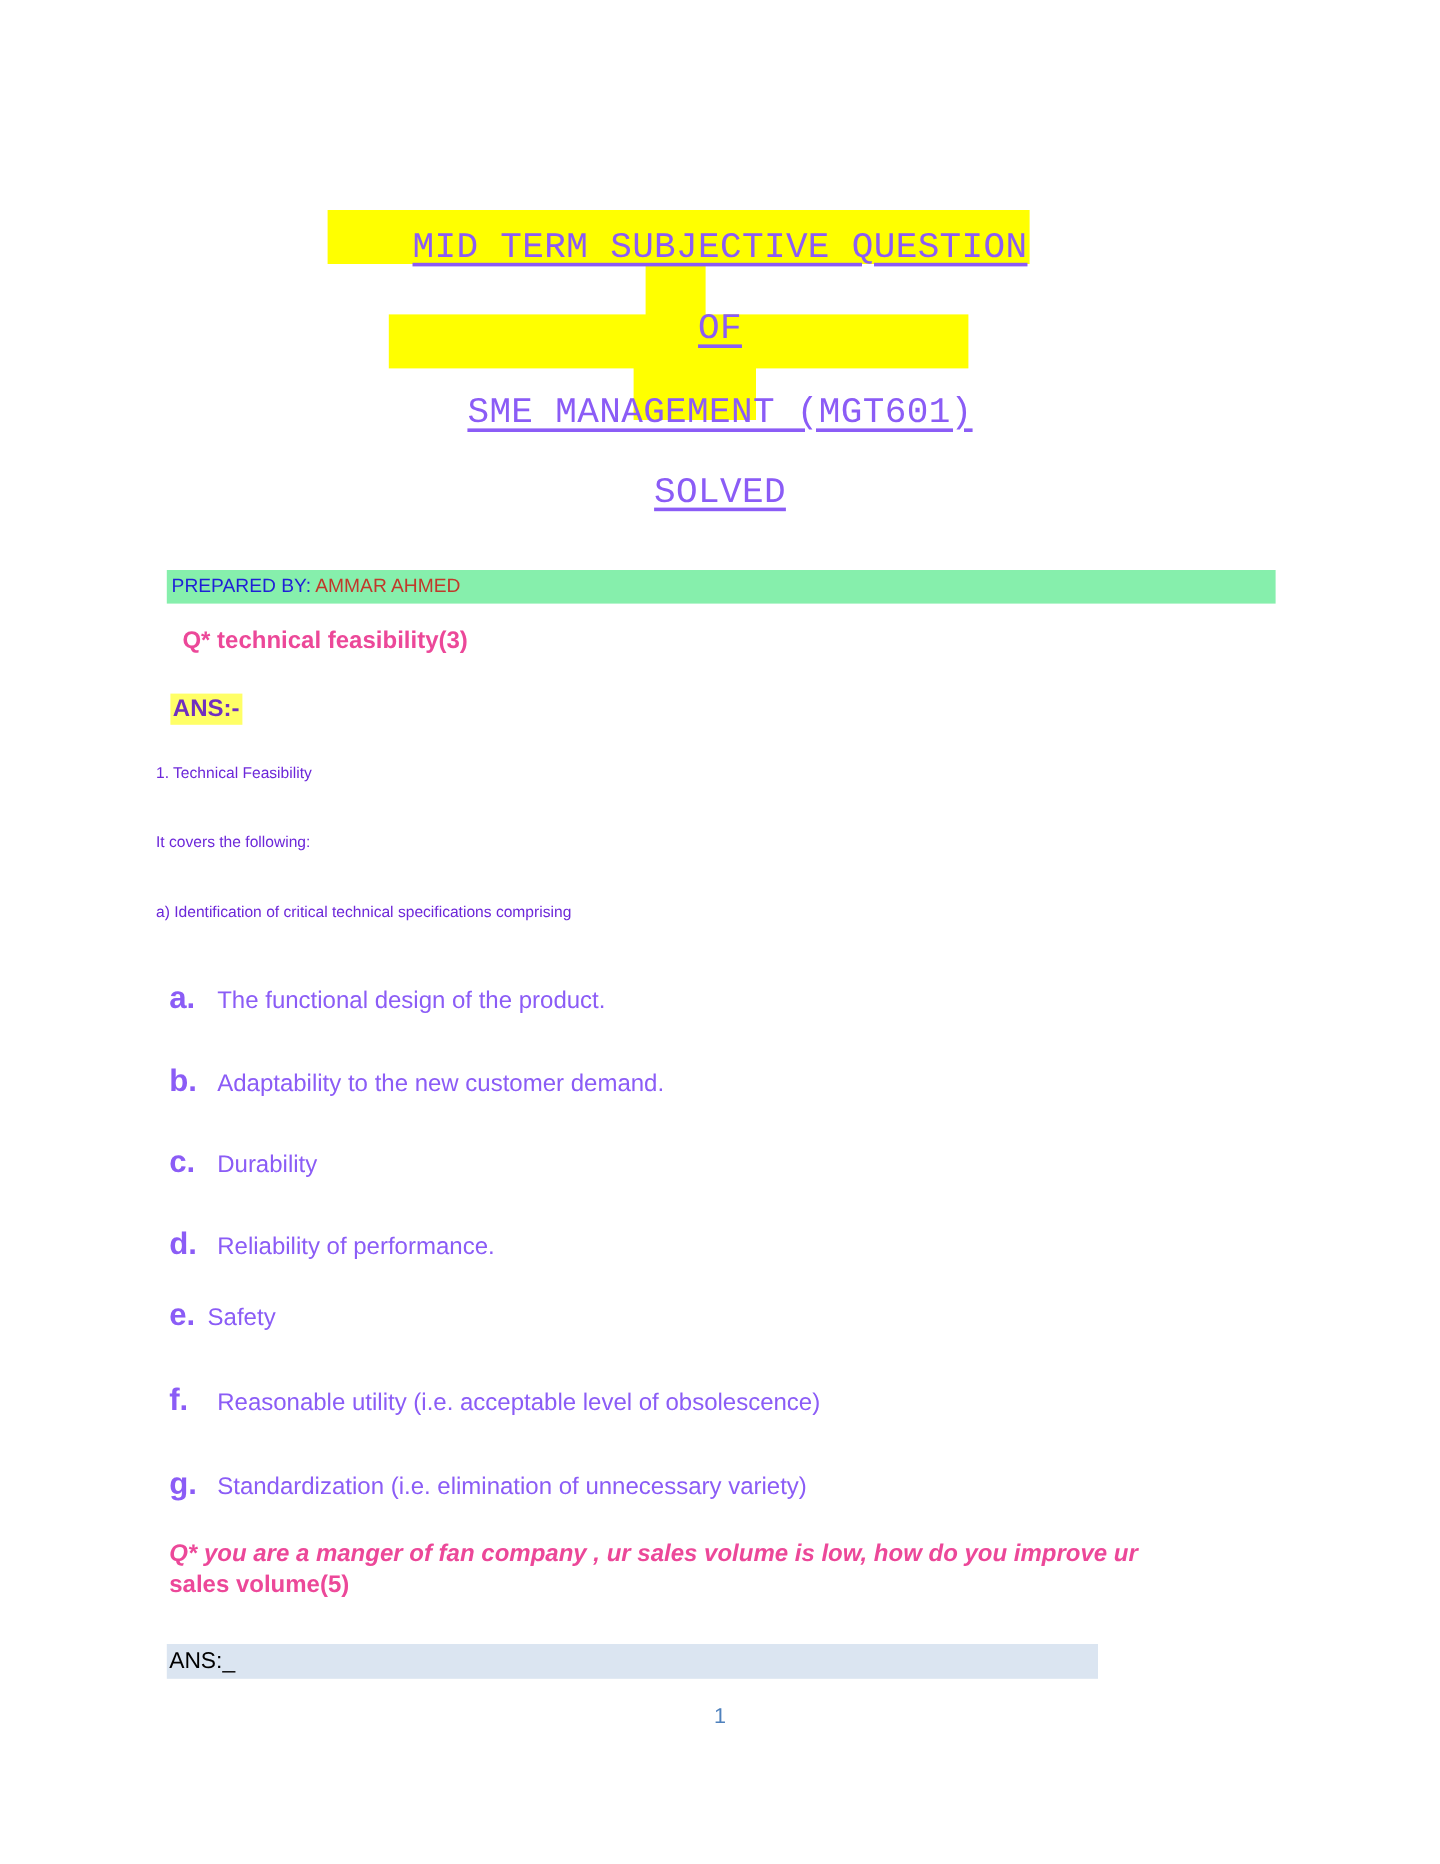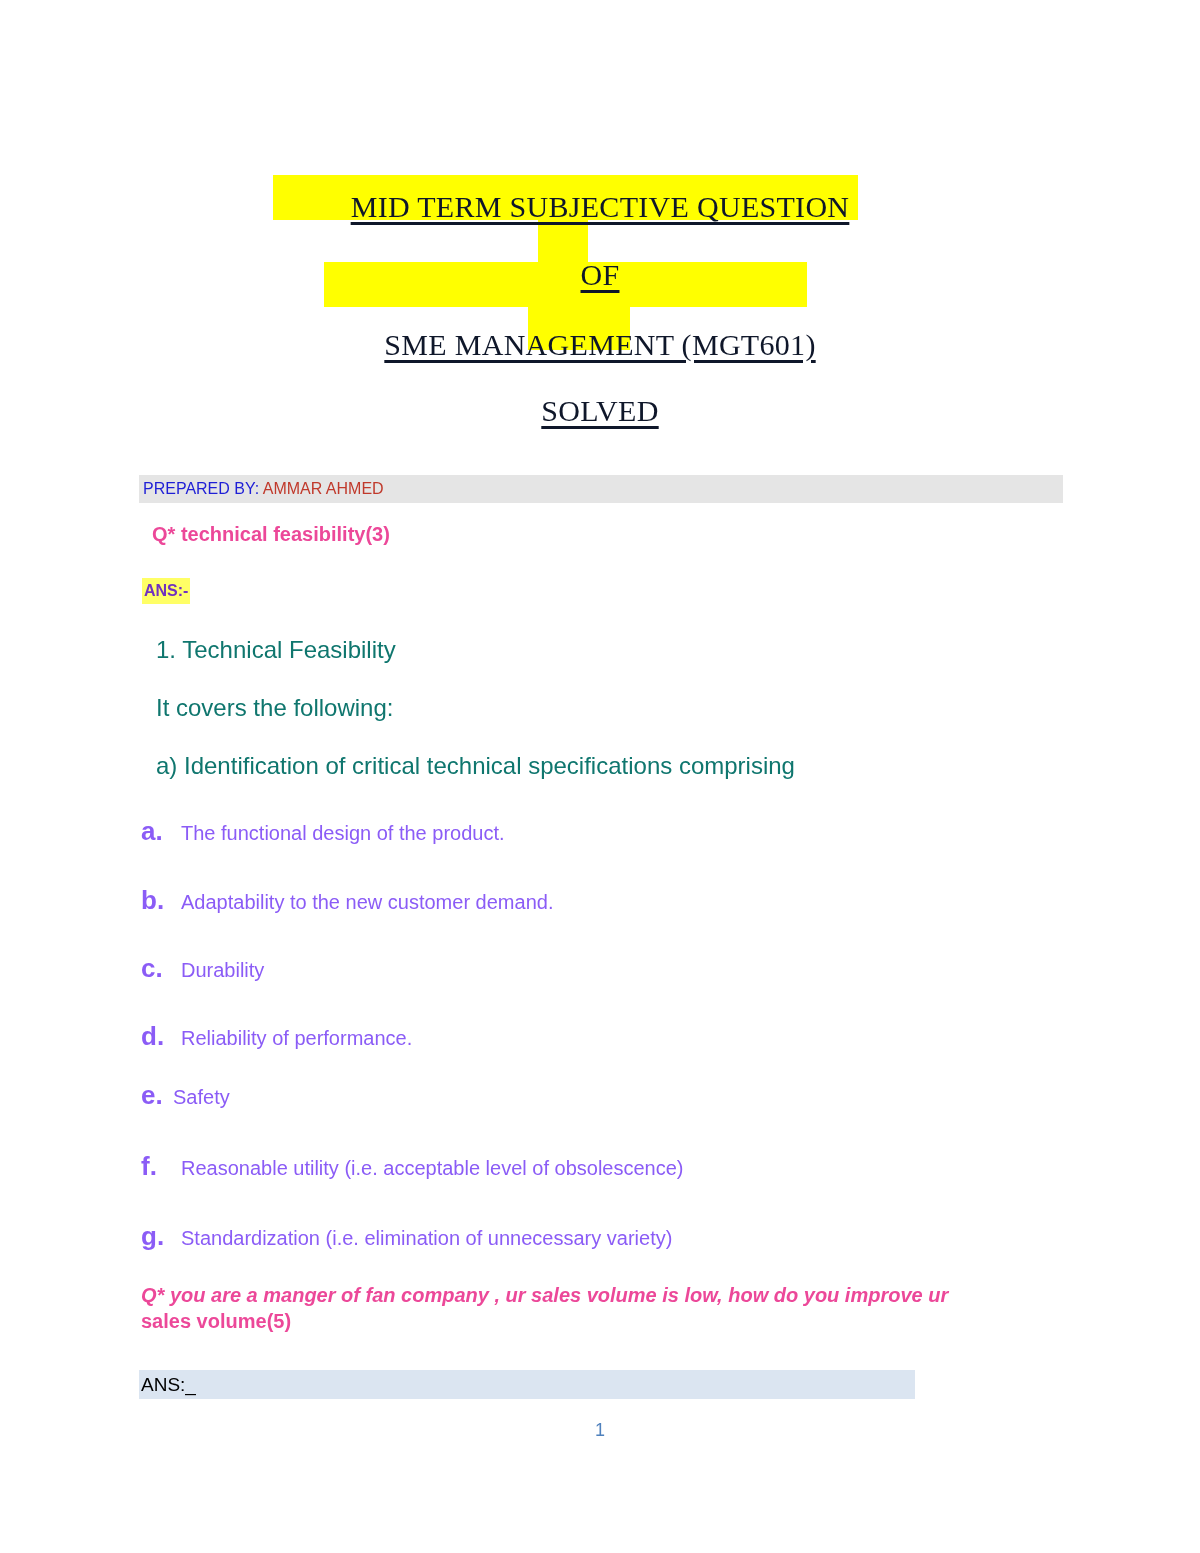--- a/index.html
+++ b/index.html
@@ -1,24 +1,24 @@
 <!DOCTYPE html>
 <html><head>
   <meta charset="utf-8">
   <style>
     html, body { margin: 0; padding: 0; background: #ffffff; }
     body { width: 1200px; height: 1553px; position: relative; overflow: hidden; font-family: "Liberation Sans", sans-serif; }
     .hl { position: absolute; background: #ffff00; }
-    .title-line { position: absolute; left: 0; width: 1200px; text-align: center; font-family: Liberation Serif, serif; font-size: 30px; color: #0f172a; text-decoration: underline; text-decoration-thickness: 3px; text-underline-offset: 5px; letter-spacing: 0.3px; }
-    .prepared-bar { position: absolute; left: 139px; top: 475px; width: 924px; height: 28px; background: #e5e5e5; font-size: 16px; line-height: 28px; }
+    .title-line { position: absolute; left: 0; width: 1200px; text-align: center; font-family: Liberation Mono, monospace; font-size: 30px; color: #8b5cf6; text-decoration: underline; text-decoration-thickness: 3px; text-underline-offset: 5px; letter-spacing: 0.3px; }
+    .prepared-bar { position: absolute; left: 139px; top: 475px; width: 924px; height: 28px; background: #86efac; font-size: 16px; line-height: 28px; }
     .prepared-bar .lbl { color: #1f1fd6; padding-left: 4px; }
     .prepared-bar .name { color: #c0392b; }
     .q { position: absolute; color: #ec4899; font-weight: bold; font-size: 20px; }
-    .ans1 { position: absolute; left: 142px; top: 578px; background: #ffff66; color: #7030c0; font-weight: bold; font-size: 16px; padding: 0 2px; line-height: 26px; }
-    .p { position: absolute; left: 156px; color: #0f766e; font-size: 24px; }
+    .ans1 { position: absolute; left: 142px; top: 578px; background: #ffff66; color: #7030c0; font-weight: bold; font-size: 20px; padding: 0 2px; line-height: 26px; }
+    .p { position: absolute; left: 130px; color: #6d28d9; font-size: 13px; }
     .li { position: absolute; left: 141px; font-size: 20px; color: #8b5cf6; }
     .li .mk { font-size: 26px; font-weight: bold; display: inline-block; width: 40px; }
     .li .mk.narrow { width: 32px; }
     .ans2 { position: absolute; left: 139px; top: 1370px; width: 776px; height: 29px; background: #dbe5f1; font-size: 19px; line-height: 30px; color: #000; padding-left: 2px; box-sizing: border-box; }
     .pagenum { position: absolute; left: 0; width: 1200px; top: 1420px; text-align: center; color: #4f81bd; font-size: 18px; }
   </style>
 </head>
 <body>
 
 <div class="hl" style="left:273px; top:175px; width:585px; height:45px;"></div>

